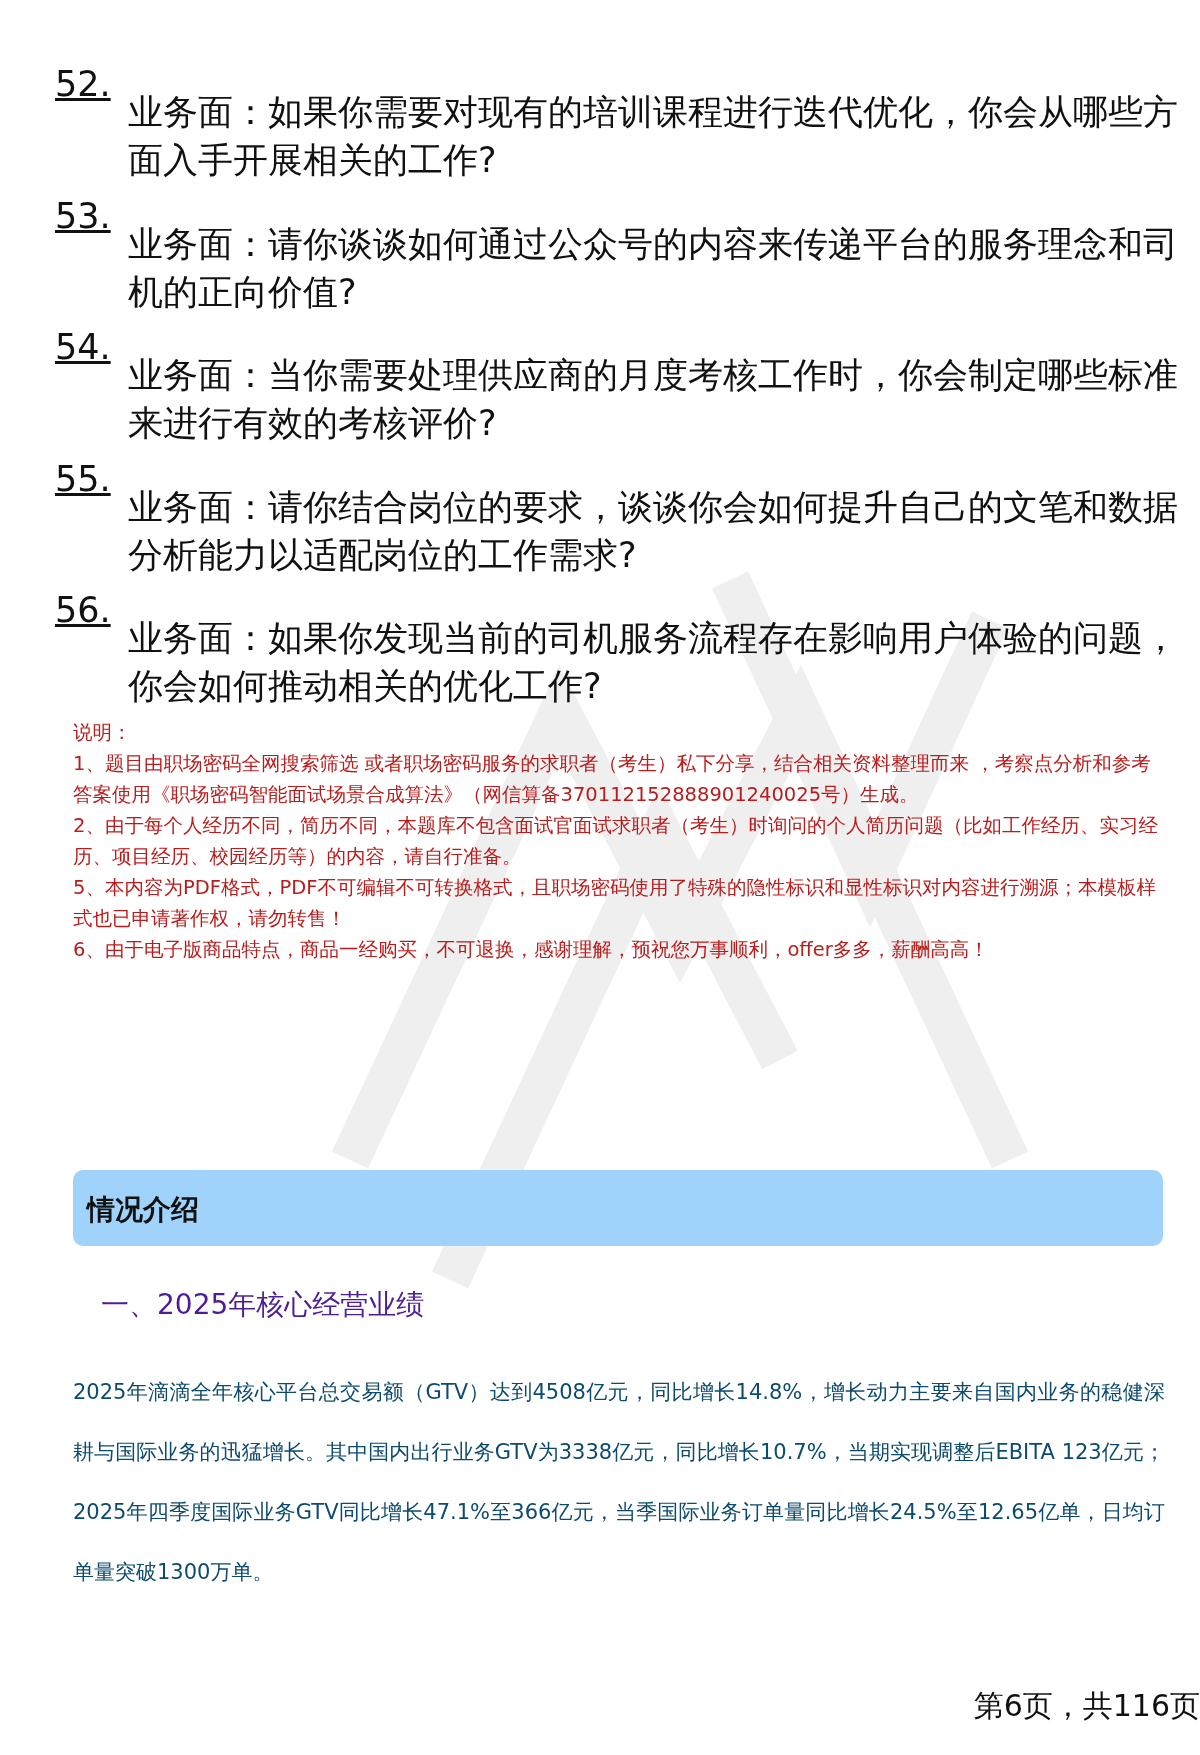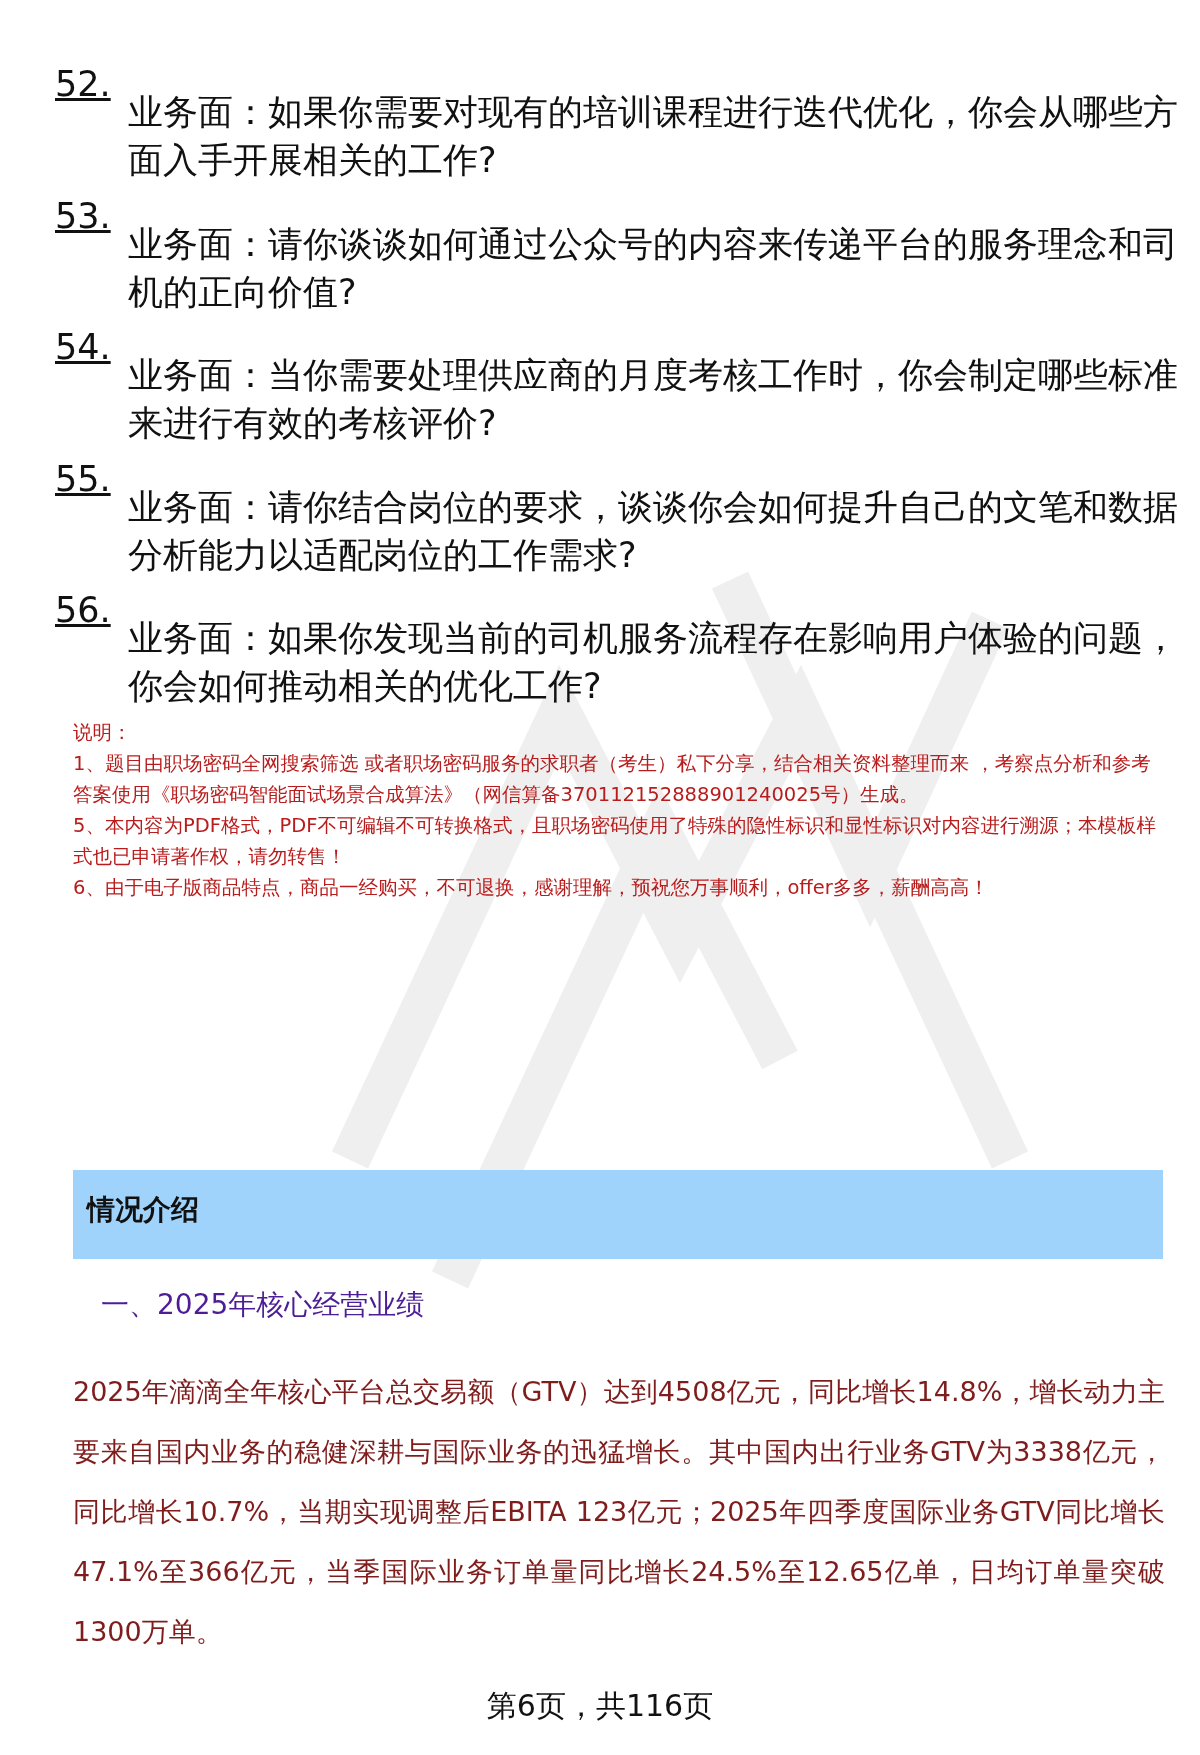--- a/index.html
+++ b/index.html
@@ -17,37 +17,37 @@
       font-size: 35px; line-height: 48px; color: #111;
     }
     .q .num { position: absolute; left: 0; top: 0; width: 72px; text-decoration: underline; }
     .q .text { position: absolute; left: 73px; top: 0; width: 1070px; margin-top: 28px; }
     .notes {
       position: absolute; left: 73px; top: 717px; width: 1092px;
       font-size: 19.5px; line-height: 31px; color: #b91c1c;
     }
     .notes div { margin: 0; }
     .banner {
-      position: absolute; left: 73px; top: 1170px; width: 1090px; height: 89px;
-      background: #9fd3fb; border-radius: 0;
+      position: absolute; left: 73px; top: 1170px; width: 1090px; height: 76px;
+      background: #9fd3fb; border-radius: 10px;
     }
     .banner .title {
       position: absolute; left: 14px; top: 0; line-height: 80px;
       font-size: 28px; font-weight: bold; color: #111;
     }
     .subhead {
       position: absolute; left: 73px; top: 1283px;
       font-size: 28px; line-height: 44px; color: #4c1d95; margin-left: 28px;
     }
     .body-para {
       position: absolute; left: 73px; top: 1362px; width: 1092px;
-      font-size: 27px; line-height: 60px; color: #7f1d1d; text-align: justify;
+      font-size: 21px; line-height: 60px; color: #0c4a6e; text-align: justify;
     }
     .footer {
-      position: absolute; left: 0; top: 1684px; width: 1200px; text-align: center;
+      position: absolute; left: 0; top: 1684px; width: 1200px; text-align: right;
       font-size: 30px; line-height: 44px; color: #111;
     }
   </style>
 </head>
 <body>
 
 <svg class="watermark" viewBox="0 0 900 900">
   <g fill="none" stroke="#000" stroke-width="40">
     <path d="M120 700 L330 250 L450 480 L570 250 L780 700"></path>
     <path d="M220 820 L430 370 L550 600"></path>
@@ -74,20 +74,21 @@
   </div>
   <div class="q" style="top:526px;">
     <span class="num">56.</span>
     <span class="text">业务面：如果你发现当前的司机服务流程存在影响用户体验的问题，你会如何推动相关的优化工作?</span>
   </div>
 </div>
 
 <div class="notes">
   <div>说明：</div>
   <div>1、题目由职场密码全网搜索筛选 或者职场密码服务的求职者（考生）私下分享，结合相关资料整理而来 ，考察点分析和参考答案使用《职场密码智能面试场景合成算法》（网信算备370112152888901240025号）生成。</div>
+  <div>2、由于每个人经历不同，简历不同，本题库不包含面试官面试求职者（考生）时询问的个人简历问题（比如工作经历、实习经历、项目经历、校园经历等）的内容，请自行准备。</div>
   <div>5、本内容为PDF格式，PDF不可编辑不可转换格式，且职场密码使用了特殊的隐性标识和显性标识对内容进行溯源；本模板样式也已申请著作权，请勿转售！</div>
   <div>6、由于电子版商品特点，商品一经购买，不可退换，感谢理解，预祝您万事顺利，offer多多，薪酬高高！</div>
 </div>
 
 <div class="banner">
   <span class="title">情况介绍</span>
 </div>
 
 <div class="subhead">一、2025年核心经营业绩</div>
 

